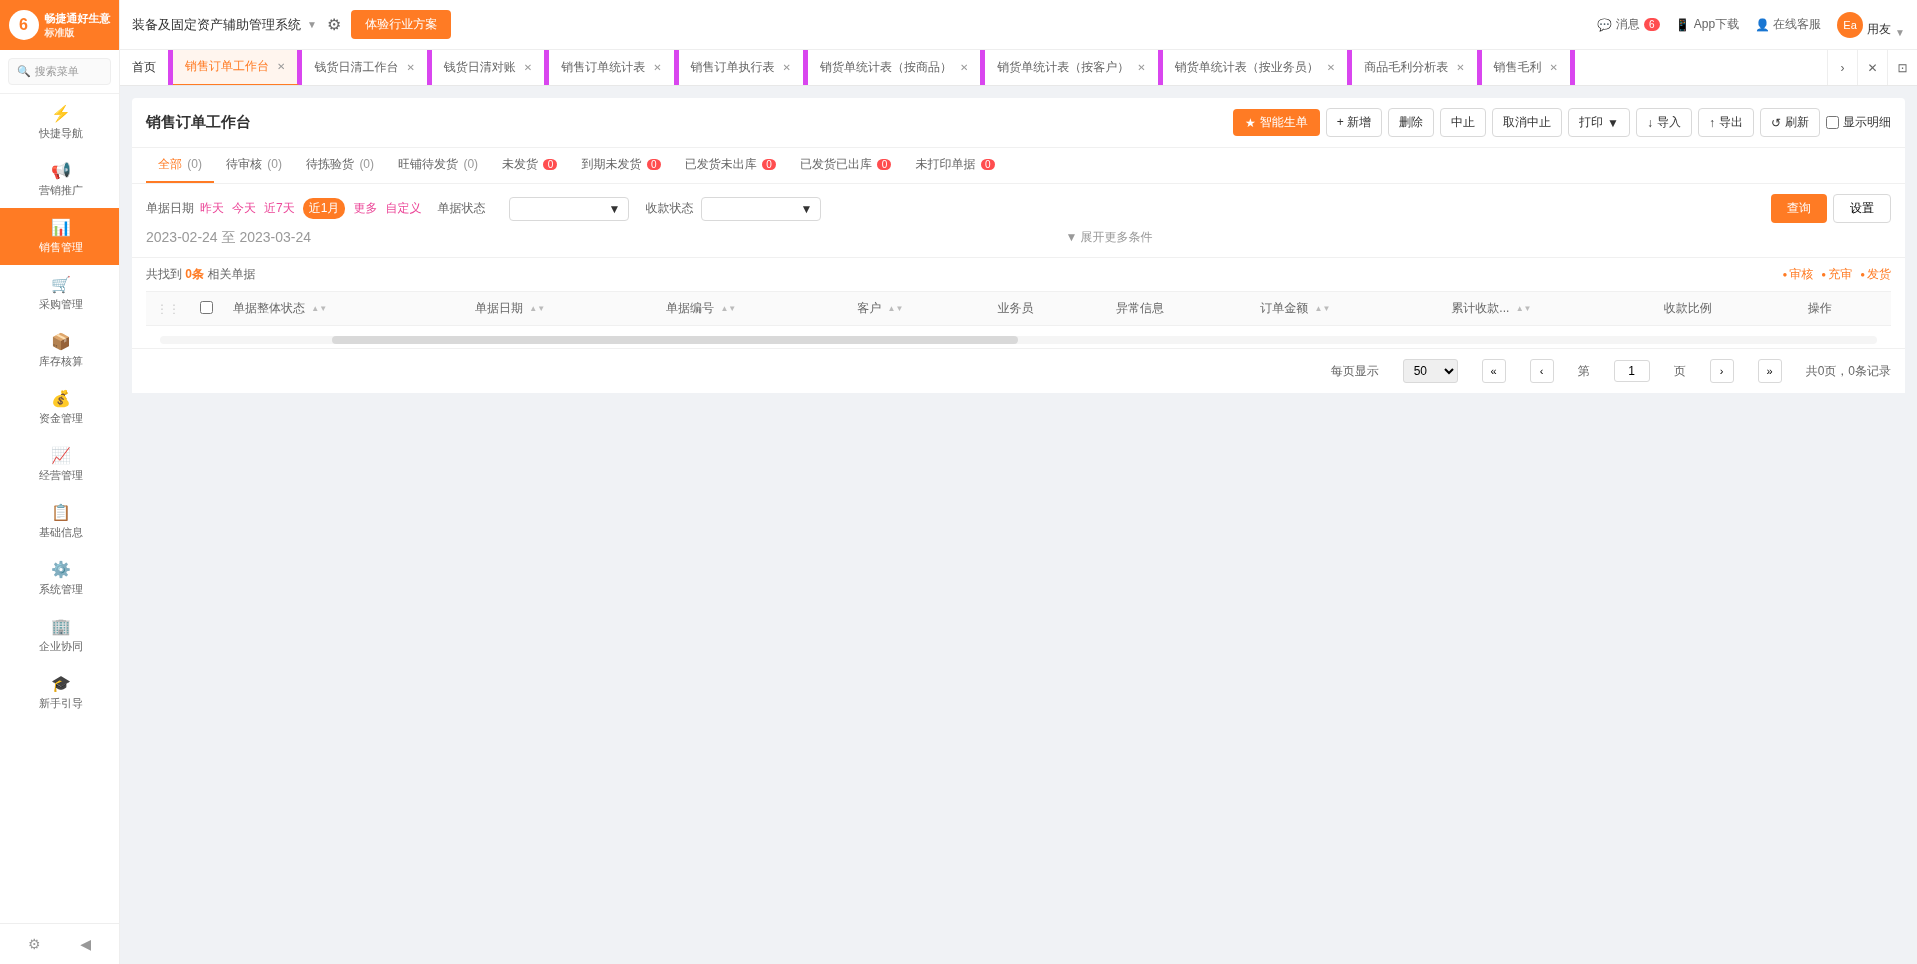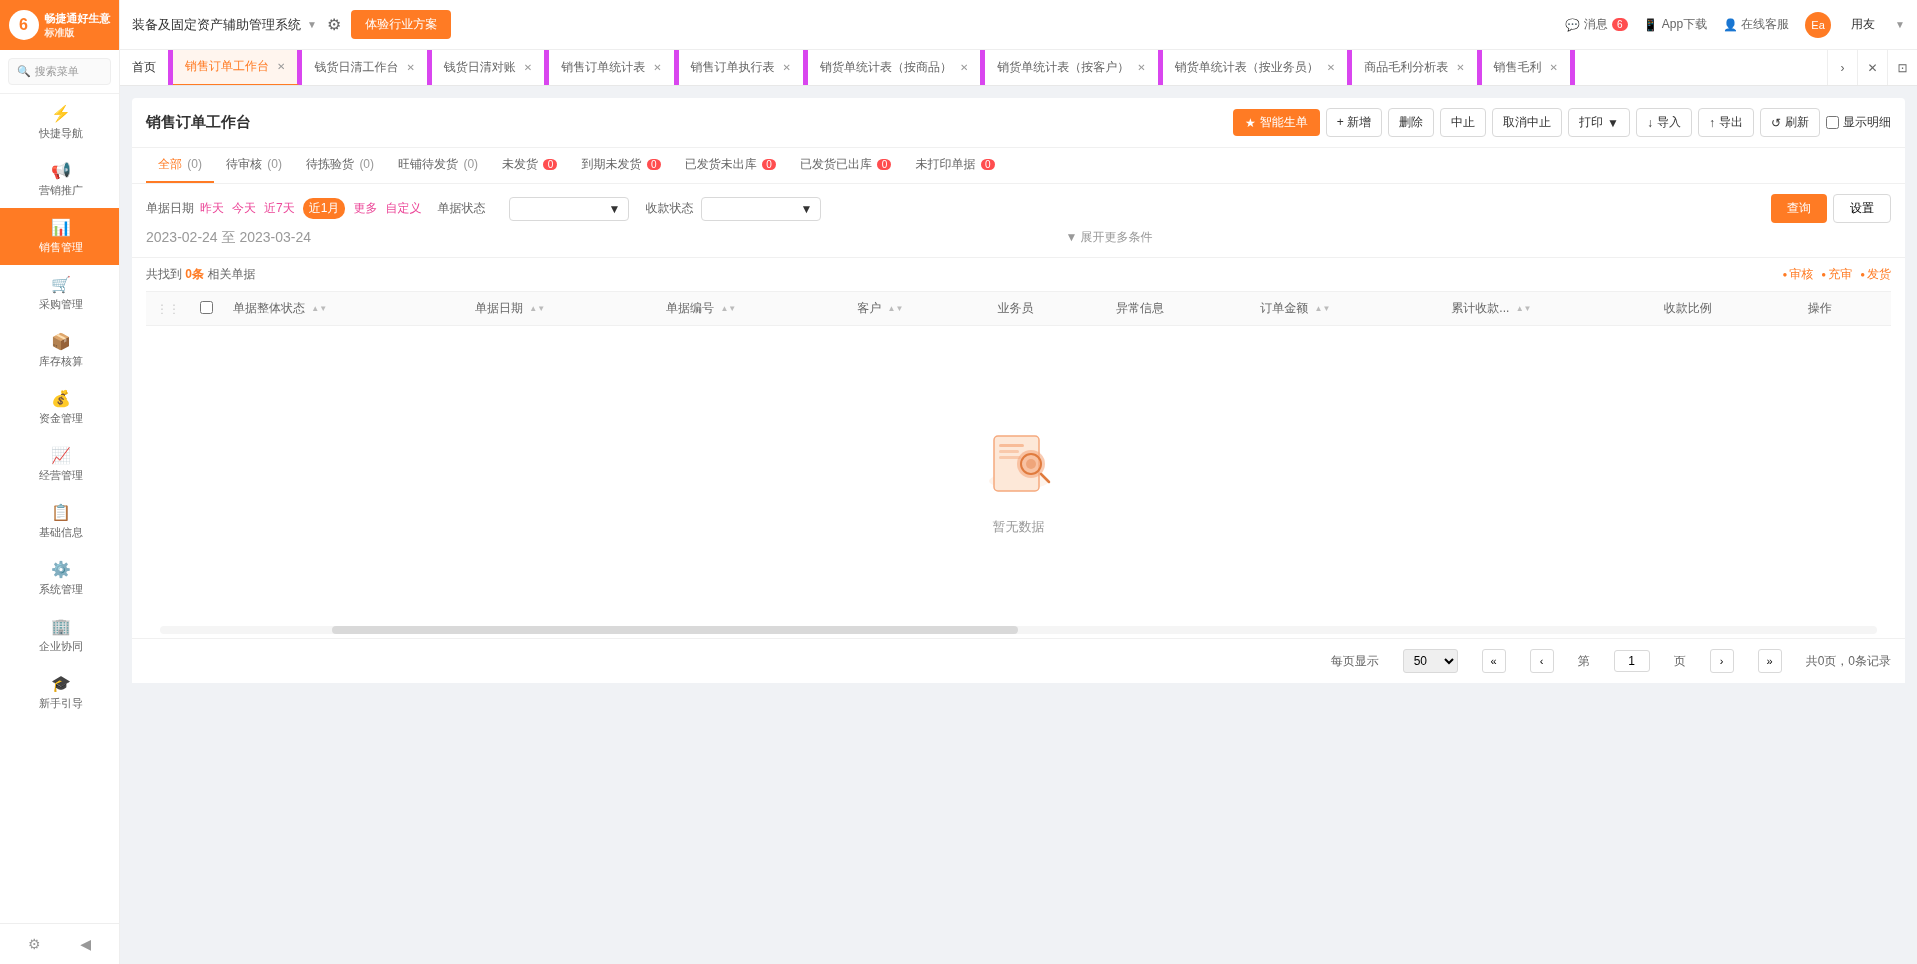--- a/index.html
+++ b/index.html
@@ -27,21 +27,21 @@
     .top-header { height: 50px; background: #fff; border-bottom: 1px solid #eee; display: flex; align-items: center; padding: 0 12px; gap: 10px; flex-shrink: 0; }
     .system-title { font-size: 13px; color: #333; display: flex; align-items: center; gap: 6px; }
     .system-title-arrow { color: #999; font-size: 10px; }
     .header-industry-btn { background: #ff7b24; color: #fff; border: none; padding: 6px 14px; border-radius: 4px; cursor: pointer; font-size: 12px; }
     .header-settings { cursor: pointer; color: #666; font-size: 16px; }
     .header-right { margin-left: auto; display: flex; align-items: center; gap: 16px; }
     .header-msg { display: flex; align-items: center; gap: 4px; cursor: pointer; color: #666; font-size: 12px; position: relative; }
     .badge { background: #ff4d4f; color: #fff; font-size: 10px; padding: 1px 4px; border-radius: 8px; min-width: 16px; text-align: center; }
     .header-app { display: flex; align-items: center; gap: 3px; cursor: pointer; color: #666; font-size: 12px; }
     .header-service { display: flex; align-items: center; gap: 3px; cursor: pointer; color: #666; font-size: 12px; }
-    .header-user { display: flex; align-items: center; gap: 20px; cursor: pointer; }
+    .header-user { display: flex; align-items: flex-end; gap: 4px; cursor: pointer; }
     .user-avatar { width: 26px; height: 26px; background: #ff7b24; border-radius: 50%; display: flex; align-items: center; justify-content: center; color: #fff; font-size: 11px; }
 
     
     .tab-bar { background: #fff; border-bottom: 1px solid #e8e8e8; display: flex; align-items: center; height: 36px; flex-shrink: 0; overflow: hidden; }
     .tab-item { height: 36px; padding: 0 12px; display: flex; align-items: center; gap: 6px; cursor: pointer; border-right: 5px solid #d946ef; white-space: nowrap; font-size: 12px; color: #666; flex-shrink: 0; }
     .tab-item.active { background: #fff5ee; color: #ff7b24; border-bottom: 2px solid #ff7b24; }
     .tab-item.home { color: #333; }
     .tab-close { color: #999; font-size: 10px; cursor: pointer; margin-left: 2px; }
     .tab-nav-btns { display: flex; margin-left: auto; flex-shrink: 0; }
     .tab-nav-btn { width: 30px; height: 36px; display: flex; align-items: center; justify-content: center; cursor: pointer; color: #666; border-left: 1px solid #eee; font-size: 12px; }
@@ -448,36 +448,20 @@
               </th>
               <th>
                 <span>操作</span>
               </th>
             </tr>
           </thead>
           <tbody id="table-body">
           </tbody>
         </table>
 
-        <div class="empty-state">
-          <div class="empty-icon">
-            <svg viewBox="0 0 100 100" xmlns="http://www.w3.org/2000/svg" width="100" height="100">
-              <ellipse cx="50" cy="75" rx="30" ry="8" fill="#fde8d8" opacity="0.5"></ellipse>
-              <rect x="25" y="30" width="45" height="55" rx="4" fill="#fde8d8" stroke="#f5a97e" stroke-width="1.5"></rect>
-              <rect x="30" y="38" width="25" height="3" rx="1.5" fill="#f5a97e" opacity="0.7"></rect>
-              <rect x="30" y="44" width="20" height="3" rx="1.5" fill="#f5a97e" opacity="0.5"></rect>
-              <rect x="30" y="50" width="22" height="3" rx="1.5" fill="#f5a97e" opacity="0.5"></rect>
-              <circle cx="62" cy="58" r="14" fill="#f5a97e" opacity="0.6"></circle>
-              <circle cx="62" cy="58" r="10" fill="none" stroke="#e07b3e" stroke-width="2"></circle>
-              <line x1="72" y1="68" x2="80" y2="76" stroke="#e07b3e" stroke-width="2.5" stroke-linecap="round"></line>
-              <circle cx="62" cy="58" r="5" fill="#e07b3e" opacity="0.4"></circle>
-            </svg>
-          </div>
-          <span class="empty-text">暂无数据</span>
-        </div>
       </div>
 
       <div style="padding: 0 14px 4px;">
         <div class="scroll-bar-area">
           <div class="scroll-bar-thumb"></div>
         </div>
       </div>
 
       <div class="pagination">
         <span>每页显示</span>

